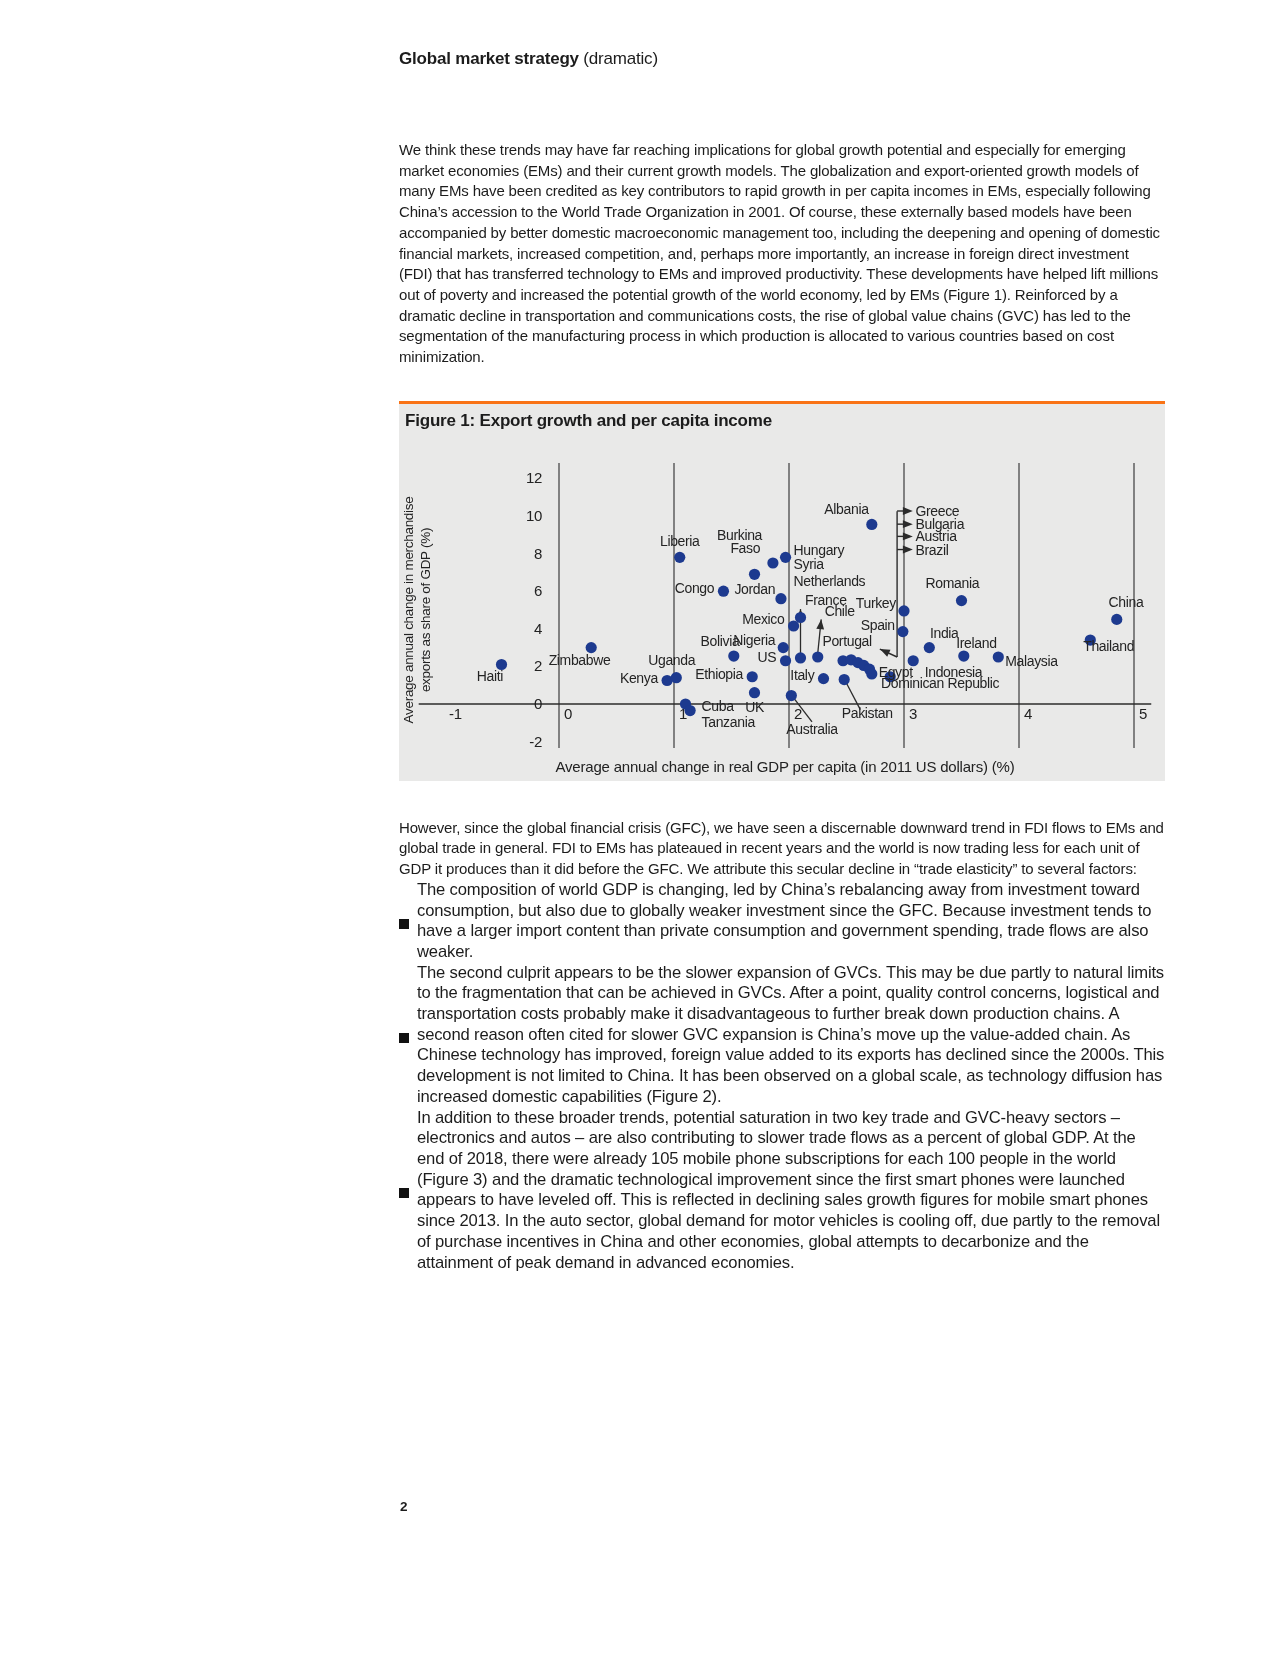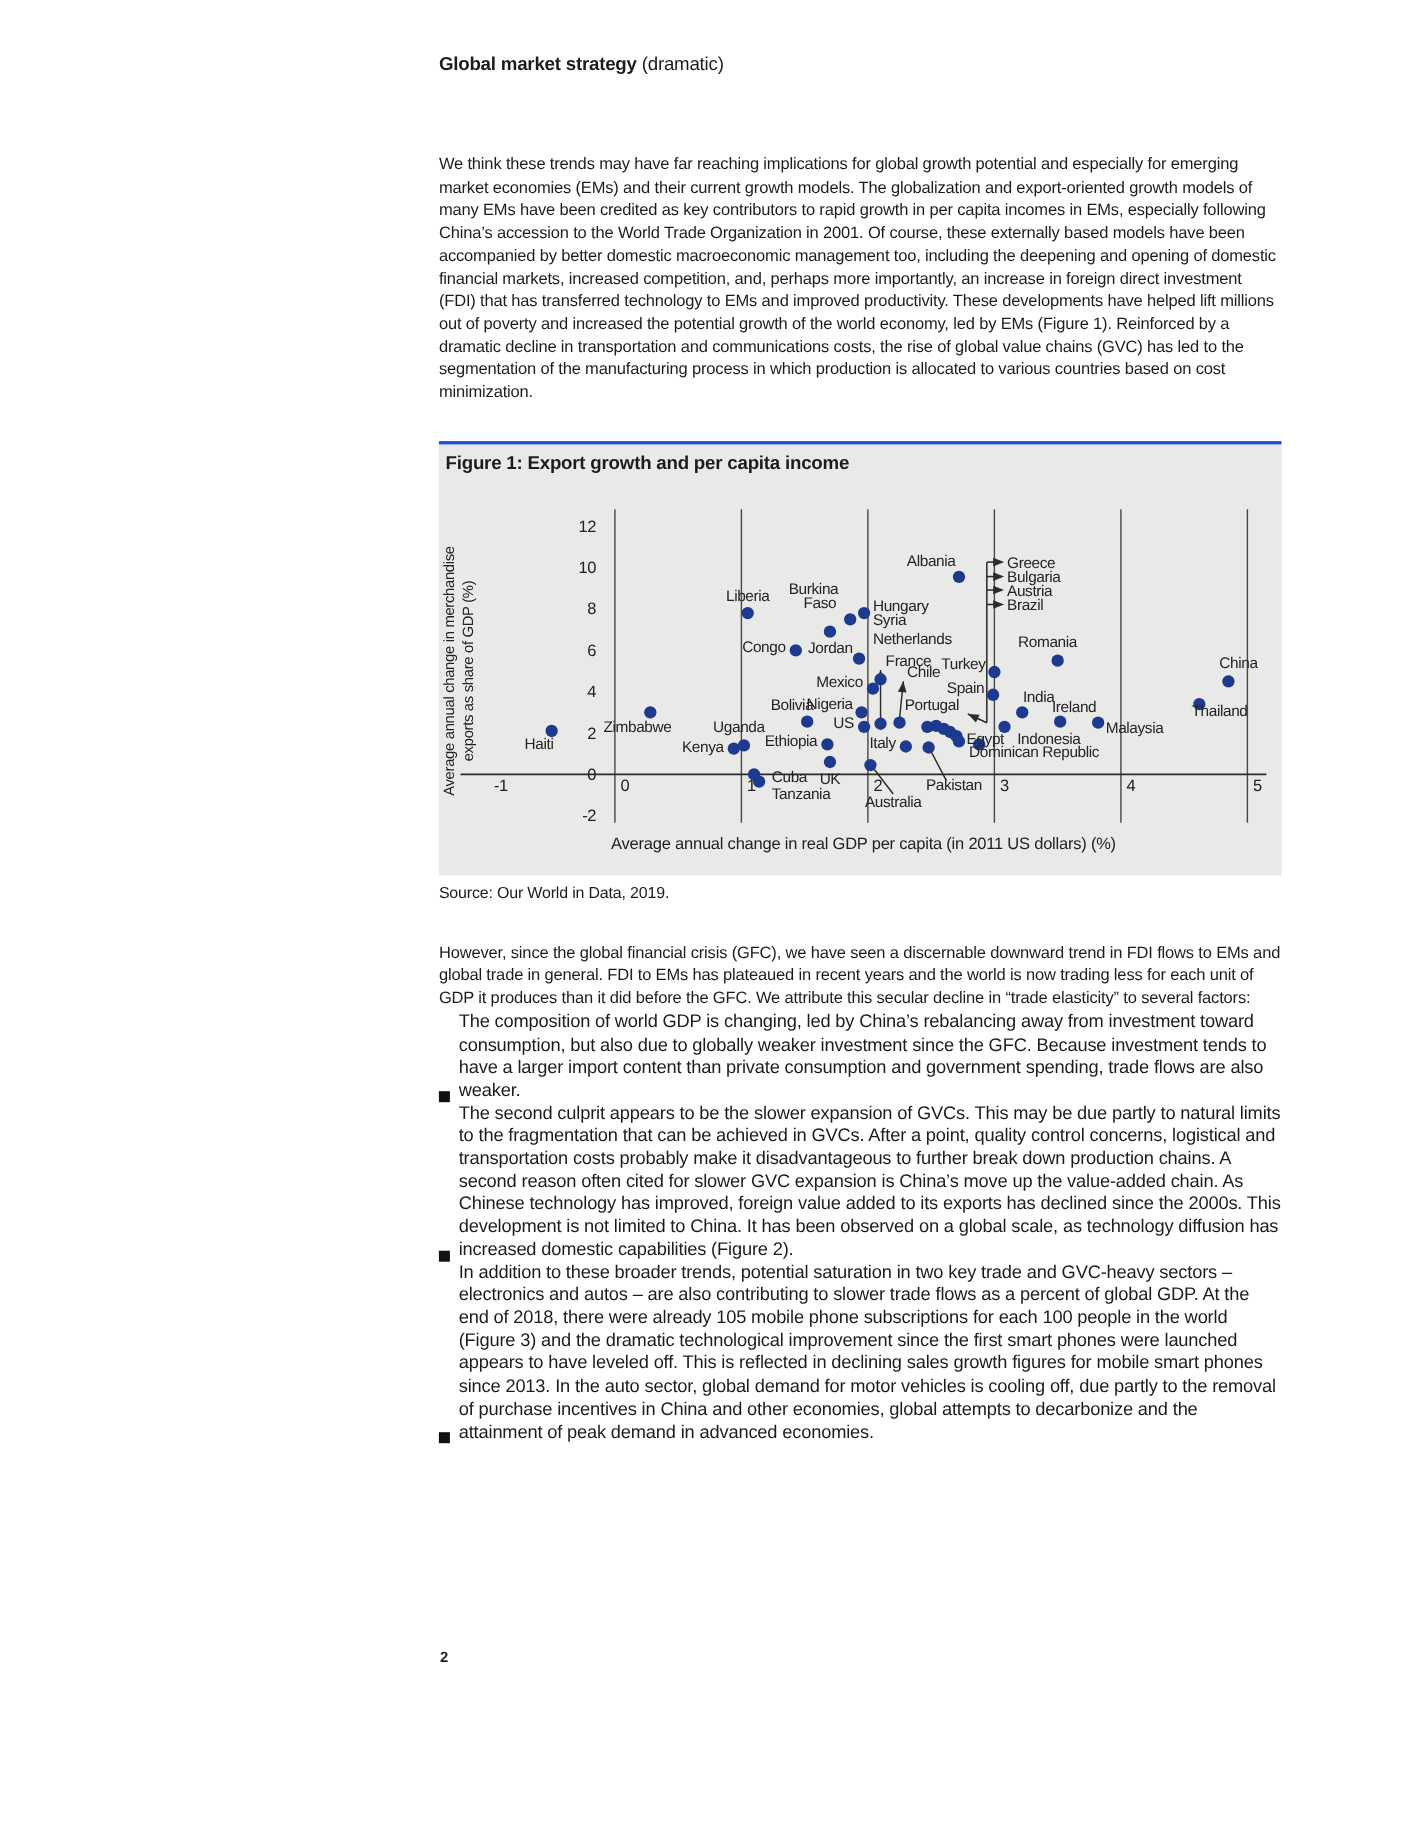--- a/index.html
+++ b/index.html
@@ -6,31 +6,31 @@
   body{
     width:1280px;height:1656px;background:#ffffff;position:relative;
     font-family:"Liberation Sans",sans-serif;color:#1c1c1c;overflow:hidden;
   }
   .content{position:absolute;left:399px;top:0;width:766px}
   .pgheader{margin-top:49px;font-size:17px;letter-spacing:-.2px}
   .pgheader .b{font-weight:700}
   .heading{font-size:17px;font-weight:700;letter-spacing:-.2px;margin:0}
   .sec1{margin-top:71px}
   .body-text{font-size:15px;line-height:20.7px;letter-spacing:-.15px;margin:0;white-space:pre-line}
-  .figbox{margin-top:33px;border-top:3px solid #1d4ed8;background:#e9e9e8;padding:6px 0 18px 0}
+  .figbox{margin-top:33px;border-top:3px solid #f97316;background:#e9e9e8;padding:6px 0 3px 0}
   .figtitle{font-size:17px;font-weight:700;letter-spacing:-.2px;padding:1px 0 3px 6px}
   svg{display:block}
   .tick{font-size:15px;fill:#222;letter-spacing:-.3px}
   .ytick{text-anchor:end}
   .plabel{font-size:14px;fill:#242424;letter-spacing:-.35px}
   .axl{font-size:13.5px;fill:#222;letter-spacing:-.3px}
   .xlab{font-size:15px;fill:#222;letter-spacing:-.2px;text-anchor:middle}
   .source{font-size:14.5px;letter-spacing:-.15px;margin-top:8px}
   .sec2{margin-top:37px}
-  .brow{display:flex;align-items:flex-end}
+  .brow{display:flex;align-items:center}
   .bmark{width:10px;height:10px;background:#111;margin:6px 8px 0 0;flex:none}
   .btext{font-size:16.6px;line-height:20.7px;letter-spacing:-.15px}
   .pageno{position:absolute;left:400px;top:1499px;font-size:13.5px;font-weight:700}
 </style>
 </head>
 <body>
 
 <div class="content">
 
   <div class="pgheader"><span class="b">Global market strategy</span><span> (dramatic)</span></div>
@@ -162,21 +162,20 @@
         <text x="553.3" y="154.38" class="plabel" text-anchor="middle">Romania</text>
         <text x="577.45" y="213.6" class="plabel" text-anchor="middle">Ireland</text>
         <text x="606.2" y="232.4" class="plabel" text-anchor="start">Malaysia</text>
         <text x="709.7" y="217.36" class="plabel" text-anchor="middle">Thailand</text>
         <text x="726.9499999999999" y="173.18" class="plabel" text-anchor="middle">China</text>
         <text x="385.97499999999997" y="338" class="xlab">Average annual change in real GDP per capita (in 2011 US dollars) (%)</text>
         <text x="14" y="176" transform="rotate(-90 14 176)" class="axl" text-anchor="middle">Average annual change in merchandise</text>
         <text x="31" y="176" transform="rotate(-90 31 176)" class="axl" text-anchor="middle">exports as share of GDP (%)</text>
       </svg>
   </div>
-  <div class="source">Source: Our World in Data, 2019.</div>
 
   <div class="sec2">
     <p class="body-text">However, since the global financial crisis (GFC), we have seen a discernable downward trend in FDI flows to EMs and global trade in general. FDI to EMs has plateaued in recent years and the world is now trading less for each unit of GDP it produces than it did before the GFC. We attribute this secular decline in “trade elasticity” to several factors:</p>
     <div id="bullets">
         <div class="brow">
           <span class="bmark"></span>
           <span class="btext">The composition of world GDP is changing, led by China’s rebalancing away from investment toward consumption, but also due to globally weaker investment since the GFC. Because investment tends to have a larger import content than private consumption and government spending, trade flows are also weaker.</span>
         </div>
         <div class="brow">
           <span class="bmark"></span>

